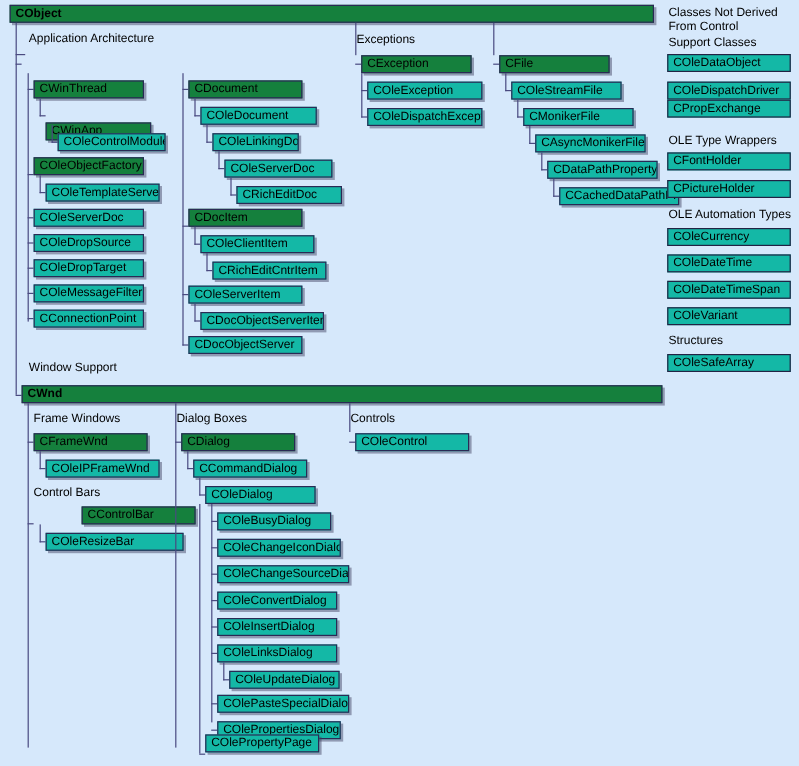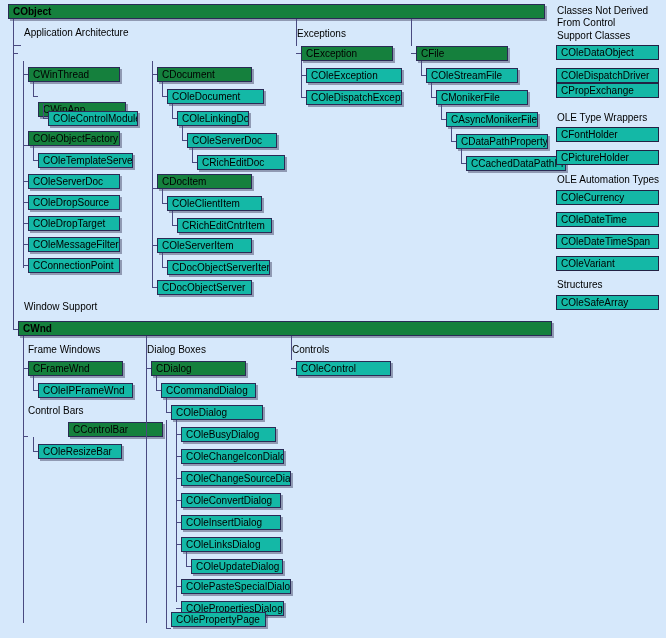--- a/index.html
+++ b/index.html
@@ -171,21 +171,21 @@
   <div class="box light" style="left:28px;top:361px;width:95px;">CFrameWnd</div>
   <div class="vline" style="left:33px;top:376px;height:15px;"></div>
   <div class="hline" style="left:33px;top:390px;width:5px;"></div>
   <div class="box dark" style="left:38px;top:383px;width:95px;">COleIPFrameWnd</div>
 
   <div class="cap" style="left:28px;top:405px;">Control Bars</div>
   <div class="hline" style="left:23px;top:436px;width:5px;"></div>
   <div class="box light" style="left:28px;top:422px;width:95px;margin-left:40px;">CControlBar</div>
   <div class="vline" style="left:33px;top:437px;height:15px;"></div>
   <div class="hline" style="left:33px;top:451px;width:5px;"></div>
-  <div class="box dark" style="left:38px;top:444px;width:84px;">COleResizeBar</div>
+  <div class="box dark" style="left:38px;top:444px;width:115px;">COleResizeBar</div>
 
   <div class="cap" style="left:147px;top:344px;">Dialog Boxes</div>
   <div class="vline" style="left:146px;top:360px;height:263px;"></div>
   <div class="hline" style="left:146px;top:368px;width:5px;"></div>
   <div class="box light" style="left:151px;top:361px;width:95px;">CDialog</div>
   <div class="vline" style="left:156px;top:376px;height:15px;"></div>
   <div class="hline" style="left:156px;top:390px;width:5px;"></div>
   <div class="box dark" style="left:161px;top:383px;width:95px;">CCommandDialog</div>
   <div class="vline" style="left:166px;top:398px;height:15px;"></div>
   <div class="hline" style="left:166px;top:412px;width:5px;"></div>

